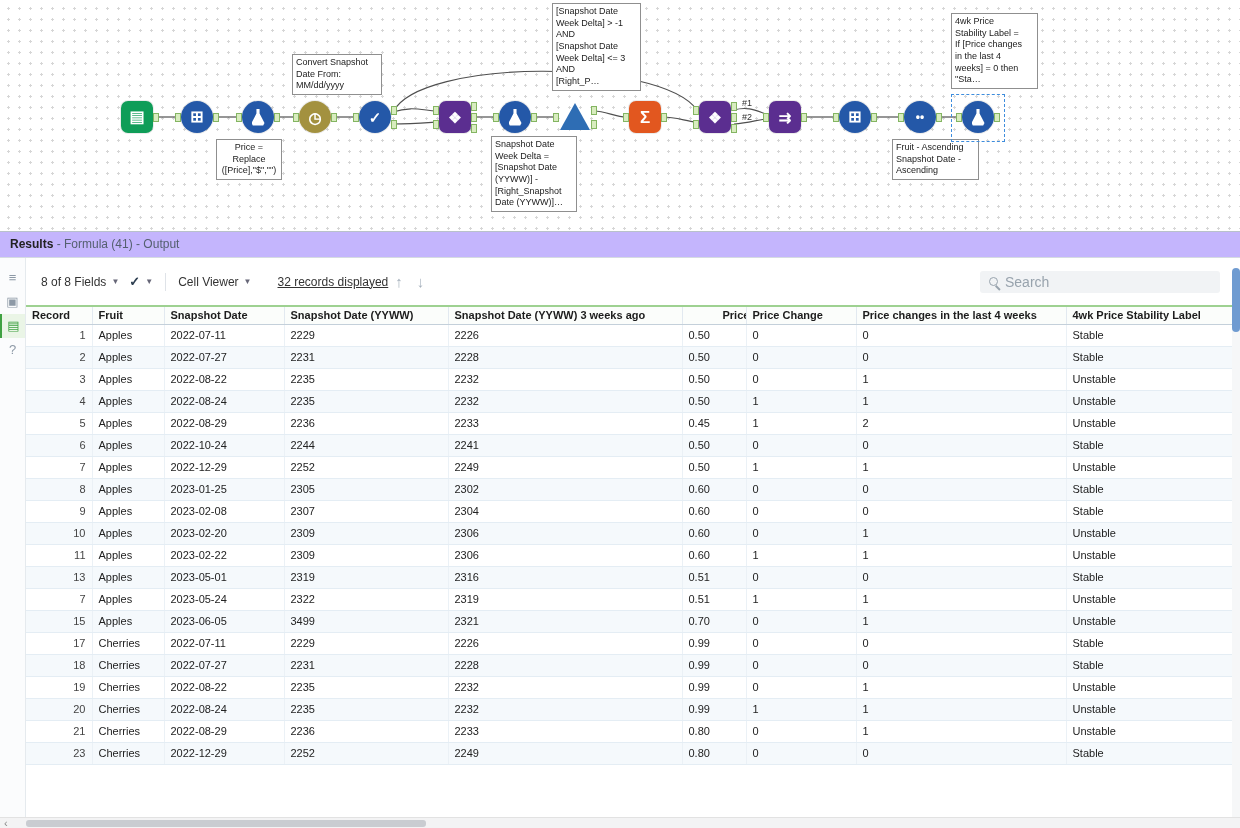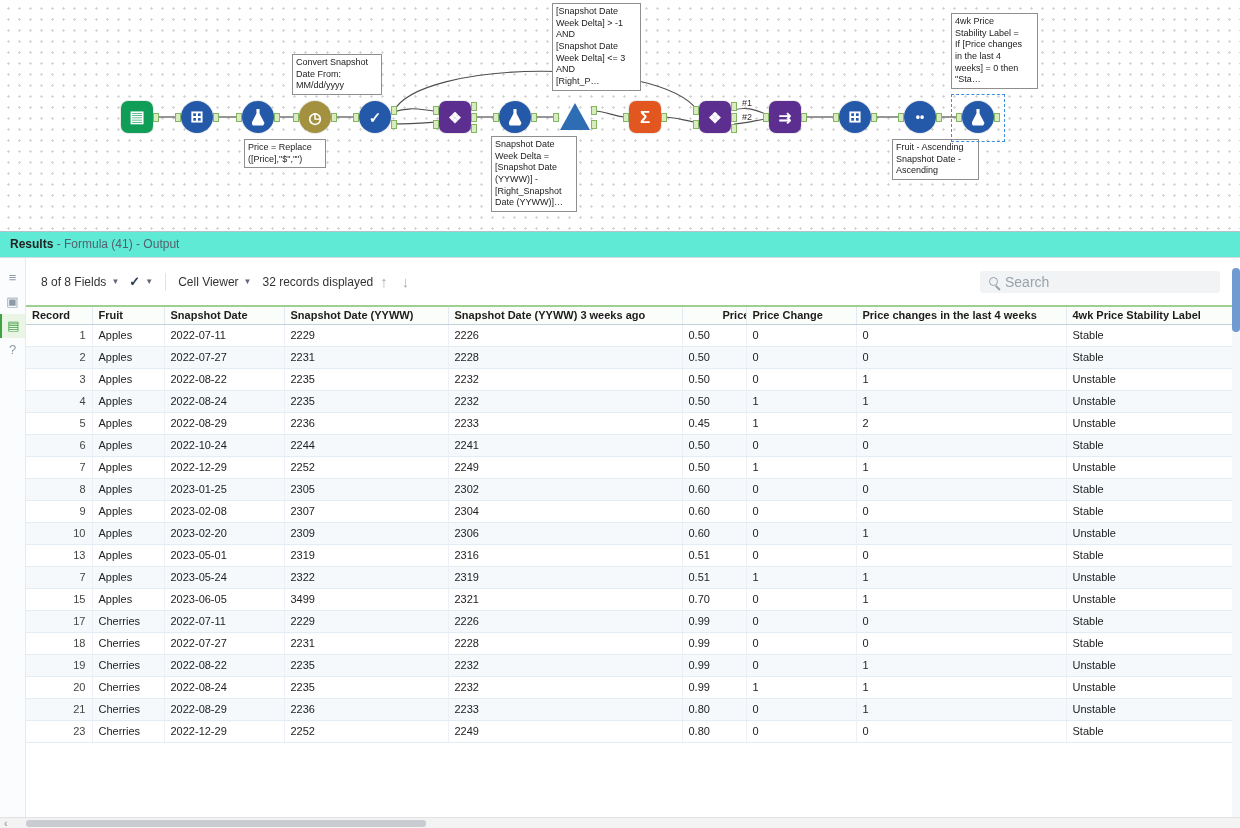--- a/index.html
+++ b/index.html
@@ -24,36 +24,36 @@
     border-left:15px solid transparent; border-right:15px solid transparent;
     border-bottom:27px solid #2e6db4; margin:4px auto 0; }
   .anchor { position:absolute; width:6px; height:9px; background:#d8ecbf; border:1px solid #84b562; }
   .annotation { position:absolute; z-index:3; background:#fff; border:1px solid #8f8f8f;
     font-size:9px; line-height:1.3; padding:2px 3px; color:#222; white-space:pre-line; }
   .conn-label { position:absolute; z-index:3; font-size:9px; color:#333; }
   .selection-box { position:absolute; z-index:4; border:1px dashed #3e8ddd; background:transparent; }
 
   
   .results { position:absolute; top:232px; left:0; width:1240px; height:596px; display:flex; flex-direction:column; background:#fff; }
-  .results-title { height:26px; flex:0 0 26px; background:#5eead4; border-bottom:1px solid #d5dbe1;
+  .results-title { height:26px; flex:0 0 26px; background:#c4b5fd; border-bottom:1px solid #d5dbe1;
     line-height:25px; padding-left:10px; font-size:12px; color:#556070; }
   .results-title b { color:#222; }
   .results-body { flex:1; display:flex; position:relative; min-height:0; }
   .sidebar { width:26px; flex:0 0 26px; background:#fbfcfd; border-right:1px solid #e5eaee; padding-top:8px; }
   .icon-btn { width:100%; height:24px; text-align:center; line-height:24px; font-size:13px; color:#8d99a6; cursor:default; }
   .icon-btn.active { color:#3fa142; background:#eaf5e6; border-left:2px solid #3fa142; }
   .main { flex:1; display:flex; flex-direction:column; min-width:0; position:relative; }
 
   .toolbar { height:47px; flex:0 0 47px; display:flex; align-items:center; padding:0 10px;
     font-size:12px; color:#333; background:#fff; }
   .dd { display:flex; align-items:center; gap:5px; padding:4px 5px; }
   .caret { font-size:8px; color:#667; }
   .check-glyph { font-size:13px; font-weight:bold; color:#2d3e50; }
   .sep { width:1px; height:18px; background:#dfe3e8; margin:0 7px; }
-  .records { margin-left:6px; color:#333; }
+  .records { margin-left:21px; color:#333;text-decoration:underline; }
   .nav-arrow { color:#a7b2bd; font-size:15px; padding:0 7px; }
   .search { margin-left:auto; margin-right:10px; width:240px; height:22px; background:#f1f3f5;
     border-radius:3px; display:flex; align-items:center; padding:0 9px; }
   .mag { position:relative; width:9px; height:9px; border:1.5px solid #98a3ad; border-radius:50%; margin-right:7px; flex:0 0 auto; }
   .mag::after { content:""; position:absolute; right:-4px; bottom:-3px; width:6px; height:1.5px;
     background:#98a3ad; transform:rotate(45deg); }
   .search input { border:none; outline:none; background:transparent; font-size:14px; color:#444; width:100%;
     font-family:"Liberation Sans",sans-serif; }
   .search input::placeholder { color:#98a3ad; }
 
@@ -201,21 +201,21 @@
     <div class="tool" style="left: 960px;">
       <span class="anchor" style="left:-4px;top:14px"></span>
       <div class="tool-body circle" style="background:#2458a8">
         <span class="flask"></span>
       </div>
       <span class="anchor" style="right:-4px;top:14px"></span>
     </div>
     <div class="annotation" style="left: 292px; top: 54px; width: 90px;">Convert Snapshot
 Date From:
 MM/dd/yyyy</div>
-    <div class="annotation" style="left: 244px; top: 139px; width: 82px;">Price =  Replace
+    <div class="annotation" style="left: 216px; top: 139px; width: 66px; text-align: center;">Price =  Replace
 ([Price],"$","")</div>
     <div class="annotation" style="left: 552px; top: 3px; width: 89px;">[Snapshot Date
 Week Delta] &gt; -1
 AND
 [Snapshot Date
 Week Delta] &lt;= 3
 AND
 [Right_P…</div>
     <div class="annotation" style="left: 491px; top: 136px; width: 86px;">Snapshot Date
 Week Delta =
@@ -388,20 +388,31 @@
                 <td>Apples</td>
                 <td>2023-02-20</td>
                 <td>2309</td>
                 <td>2306</td>
                 <td>0.60</td>
                 <td>0</td>
                 <td>1</td>
                 <td>Unstable</td>
               </tr>
               <tr>
+                <td class="cell-right">11</td>
+                <td>Apples</td>
+                <td>2023-02-22</td>
+                <td>2309</td>
+                <td>2306</td>
+                <td>0.60</td>
+                <td>1</td>
+                <td>1</td>
+                <td>Unstable</td>
+              </tr>
+              <tr>
                 <td class="cell-right">13</td>
                 <td>Apples</td>
                 <td>2023-05-01</td>
                 <td>2319</td>
                 <td>2316</td>
                 <td>0.51</td>
                 <td>0</td>
                 <td>0</td>
                 <td>Stable</td>
               </tr>

